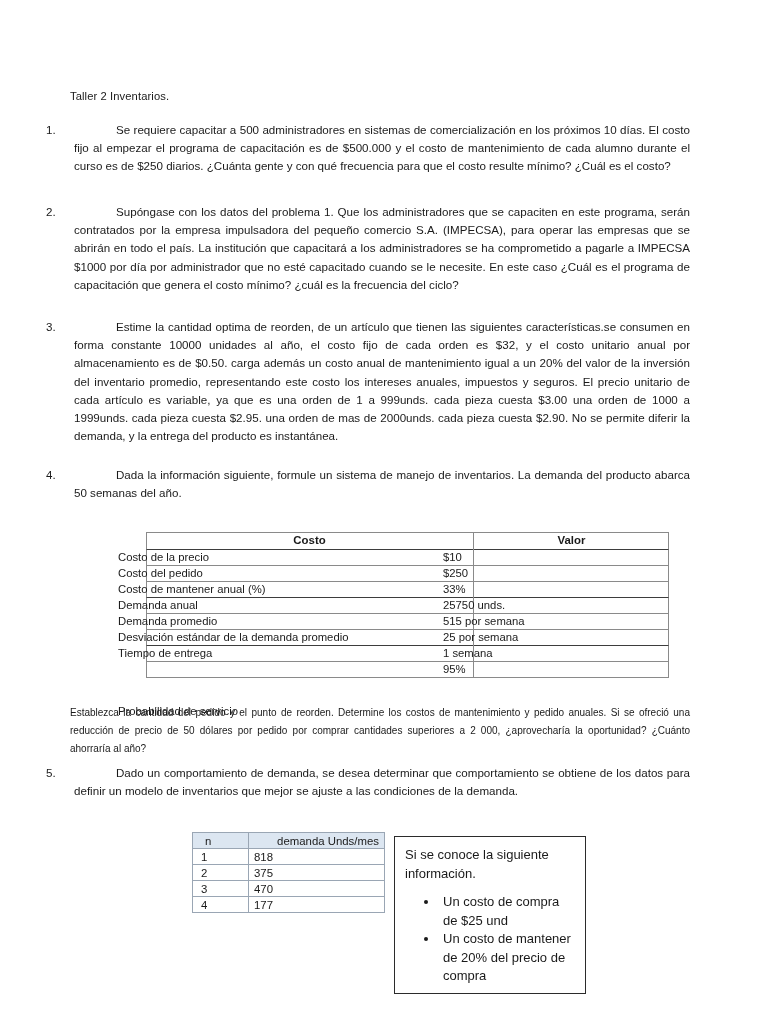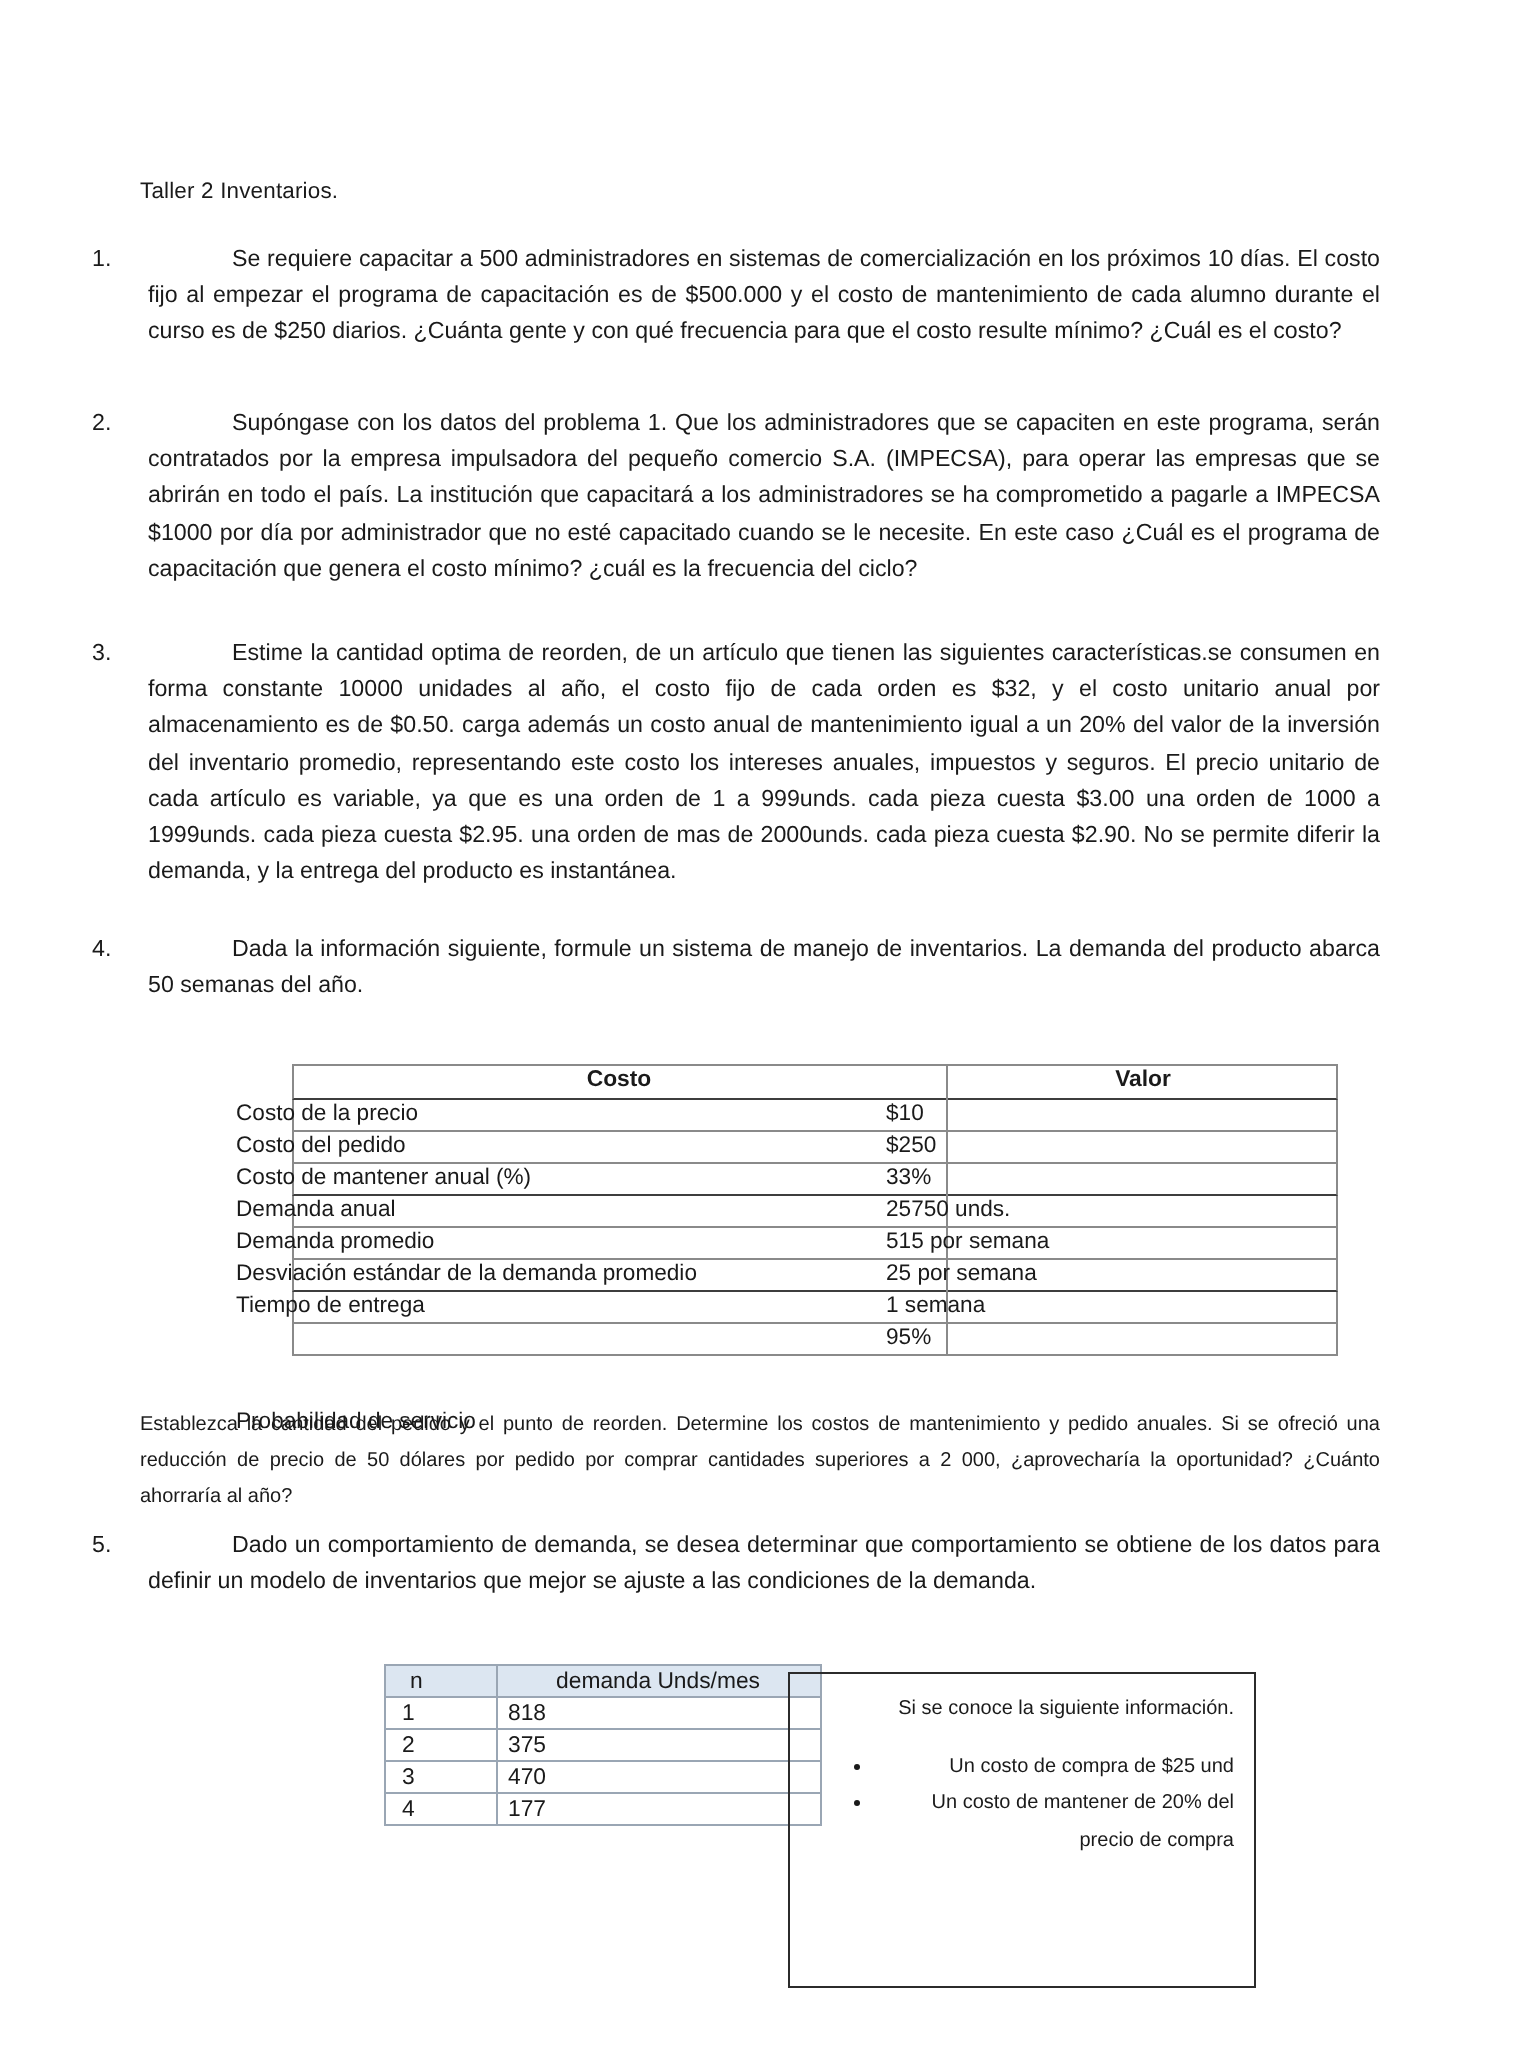--- a/index.html
+++ b/index.html
@@ -151,37 +151,36 @@
     padding: 1px 5px;
     height: 16px;
     box-sizing: border-box;
   }
   .t2 th {
     background: #dce6f1;
     font-weight: normal;
     color: #1a1a1a;
   }
   .t2 th.c-n { width: 56px; text-align: left; padding-left: 12px; }
-  .t2 th.c-d { width: 162px; text-align: center; padding-left: 4px; }
+  .t2 th.c-d { width: 136px; text-align: right; padding-left: 4px; }
   .t2 td.c-n { text-align: left; padding-left: 8px; }
   .t2 td.c-d { text-align: left; }
 
   
   .infobox {
     position: absolute;
     left: 394px;
     top: 836px;
-    width: 234px;
+    width: 192px;
     height: 158px;
     border: 1.3px solid #2b2b2b;
     box-sizing: border-box;
     padding: 9px 10px 6px 10px;
-    font-size: 10px;
+    font-size: 13px;
     line-height: 18.5px;
-    text-align: right;
   }
   .infobox .lead { margin: 0 0 2px 0; }
   .infobox ul {
     margin: 10px 0 0 0;
     padding-left: 34px;
     list-style: disc;
   }
   .infobox li { margin: 0 0 0 0; padding-left: 4px; }
 </style>
 </head>

